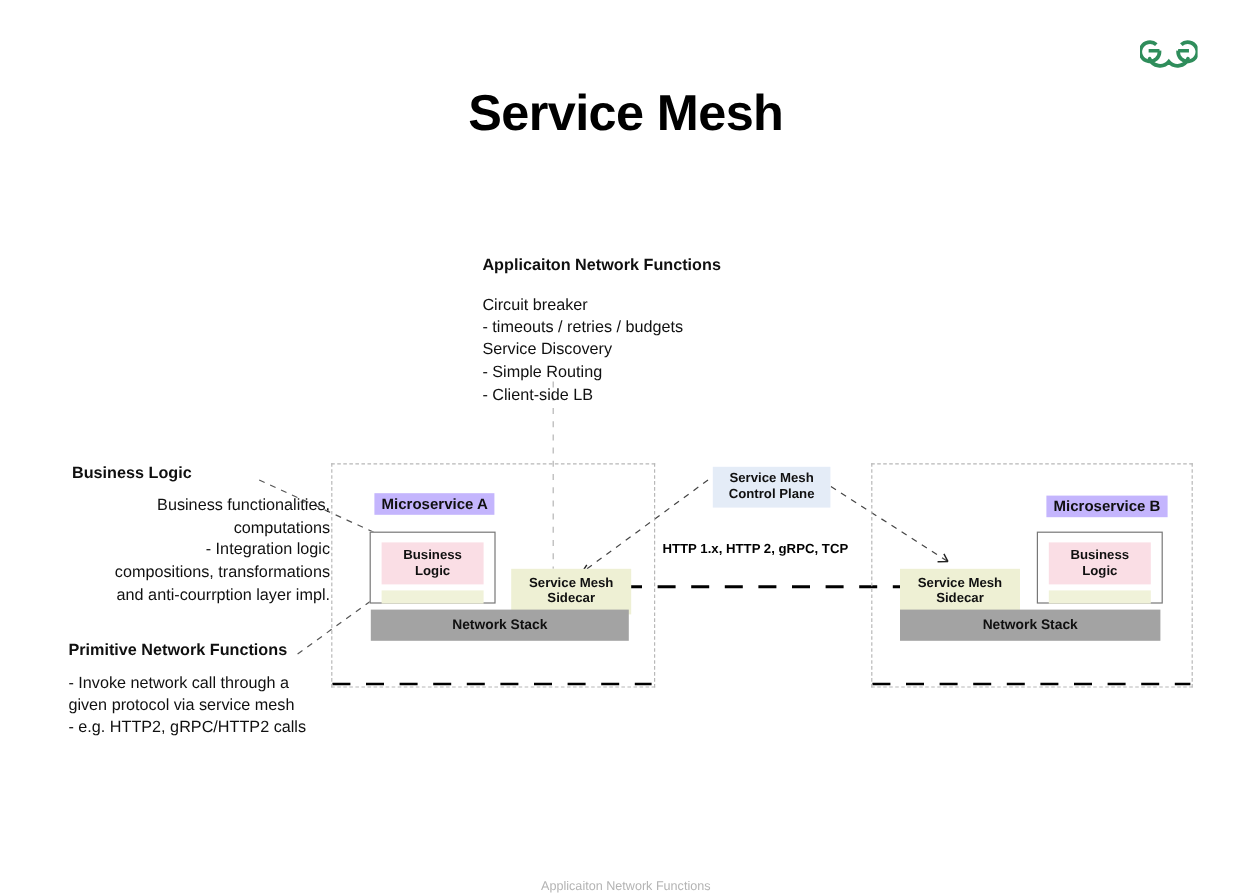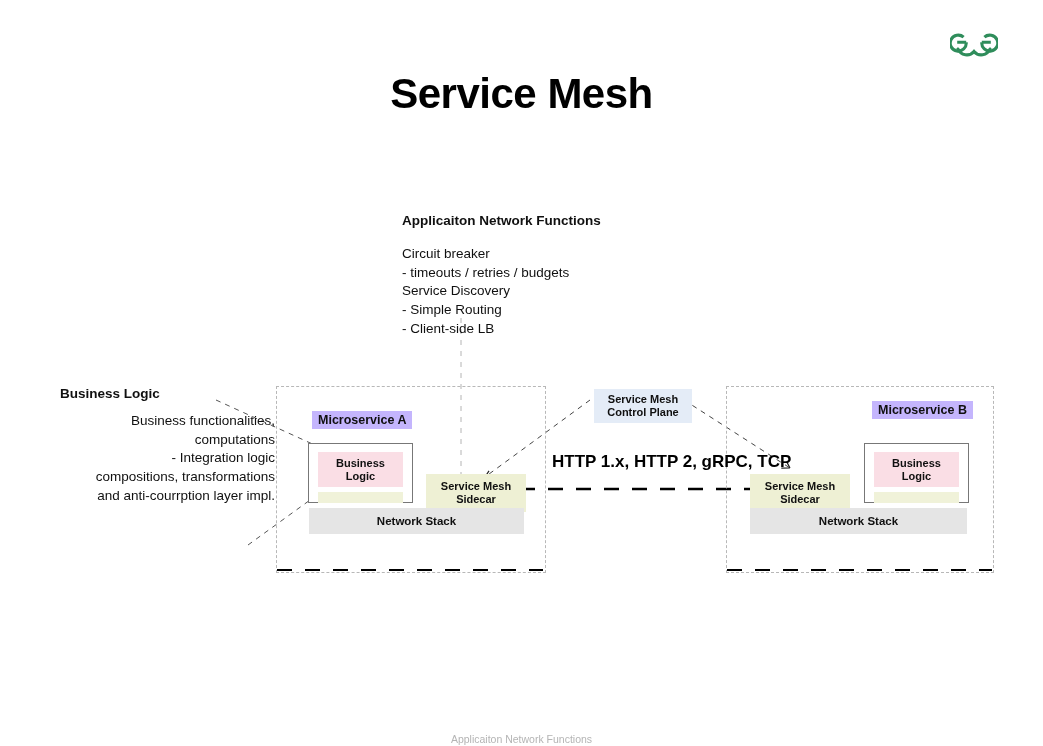--- a/index.html
+++ b/index.html
@@ -50,21 +50,21 @@
   #container-b{left:726px;top:386px;width:266px;height:185px;}
 
   
   .ms-label{
     font-size:12.5px;font-weight:bold;color:#101010;
     background:#c4b5fd;
     padding:2px 6px;
     white-space:nowrap;
   }
   #ms-a-label{left:312px;top:411px;}
-  #ms-b-label{left:872px;top:401px;}
+  #ms-b-label{left:872px;top:413px;}
 
   
   .ms-box{
     border:1px solid #777777;
     background:#ffffff;
     box-sizing:border-box;
     padding:8px 9px 8px 9px;
   }
   #ms-box-a{left:308px;top:443px;width:105px;height:60px;}
   #ms-box-b{left:864px;top:443px;width:105px;height:60px;}
@@ -88,21 +88,21 @@
     font-size:11px;font-weight:bold;color:#101010;
     text-align:center;line-height:1.2;
     padding:6px 8px;
     white-space:pre-line;
   }
   #sidecar-a{left:426px;top:474px;width:100px;box-sizing:border-box;}
   #sidecar-b{left:750px;top:474px;width:100px;box-sizing:border-box;}
 
   
   .net-stack{
-    background:#e5e5e5;
+    background:#a3a3a3;
     font-size:11.5px;font-weight:bold;color:#101010;
     text-align:center;
     padding:7px 0;
   }
   #net-stack-a{left:309px;top:508px;width:215px;}
   #net-stack-b{left:750px;top:508px;width:217px;}
 
   
   #control-plane{
     left:594px;top:389px;width:86px;
@@ -110,21 +110,21 @@
     font-size:11px;font-weight:bold;color:#101010;
     text-align:center;line-height:1.2;
     padding:4px 6px;
     white-space:pre-line;
     box-sizing:content-box;
   }
 
   
   #protocol-label{
     left:552px;top:452px;
-    font-size:17px;font-weight:bold;color:#000000;
+    font-size:11px;font-weight:bold;color:#000000;
     white-space:nowrap;
   }
 
   
   #footer-text{
     left:0;top:733px;width:1043px;text-align:center;
     font-size:10.5px;color:#b4b4b4;font-weight:normal;
   }
 
   
@@ -180,20 +180,26 @@
 
   <div class="abs" id="bl-block">
     <div class="blk-head">Business Logic</div>
     <div class="blk-body">Business functionalities,
 computations
 - Integration logic
 compositions, transformations
 and anti-courrption layer impl.</div>
   </div>
 
+  <div class="abs" id="pnf-block">
+    <div class="blk-head">Primitive Network Functions</div>
+    <div class="blk-body">- Invoke network call through a
+given protocol via service mesh
+- e.g. HTTP2, gRPC/HTTP2 calls</div>
+  </div>
 
   <div class="abs svc-container" id="container-a"></div>
 
   <div class="abs ms-label" id="ms-a-label">Microservice A</div>
 
   <div class="abs ms-box" id="ms-box-a">
     <div class="biz-logic">Business
 Logic</div>
     <div class="biz-sub"></div>
   </div>

